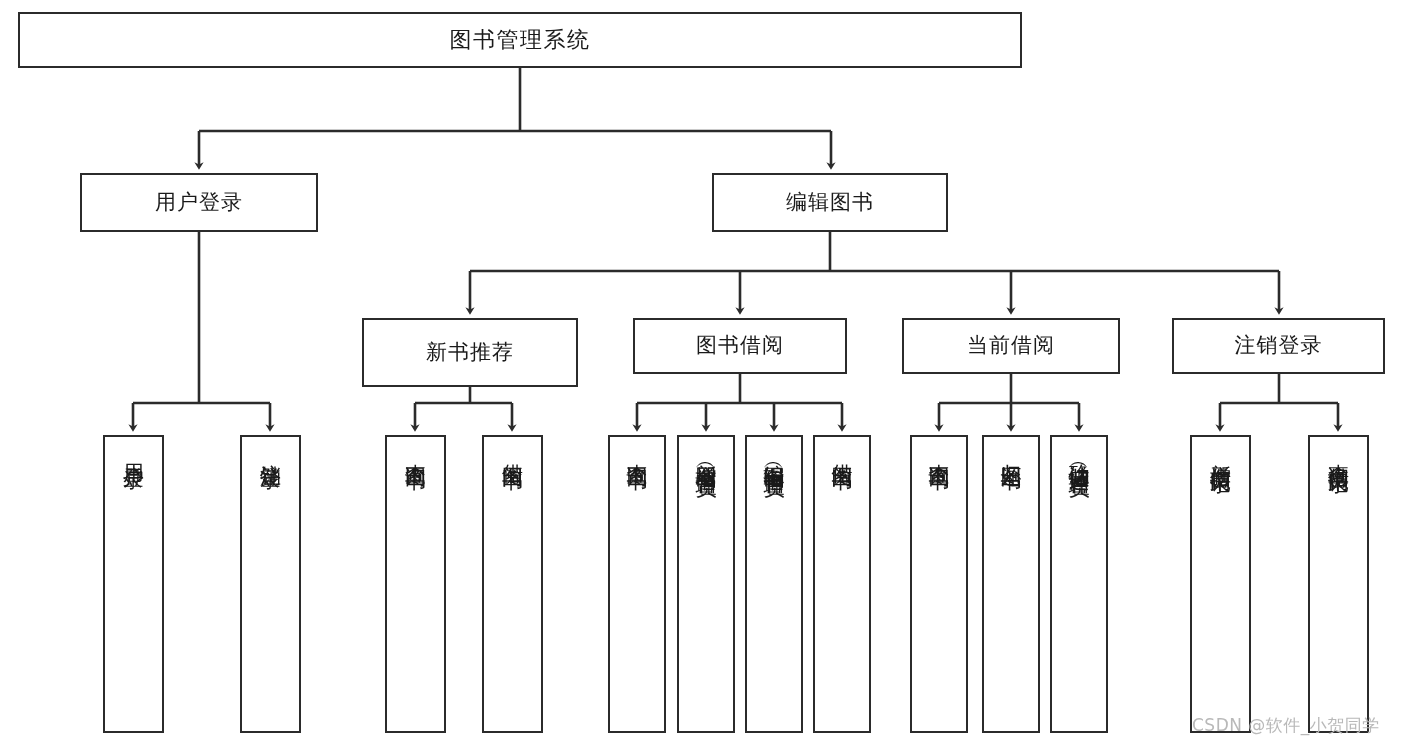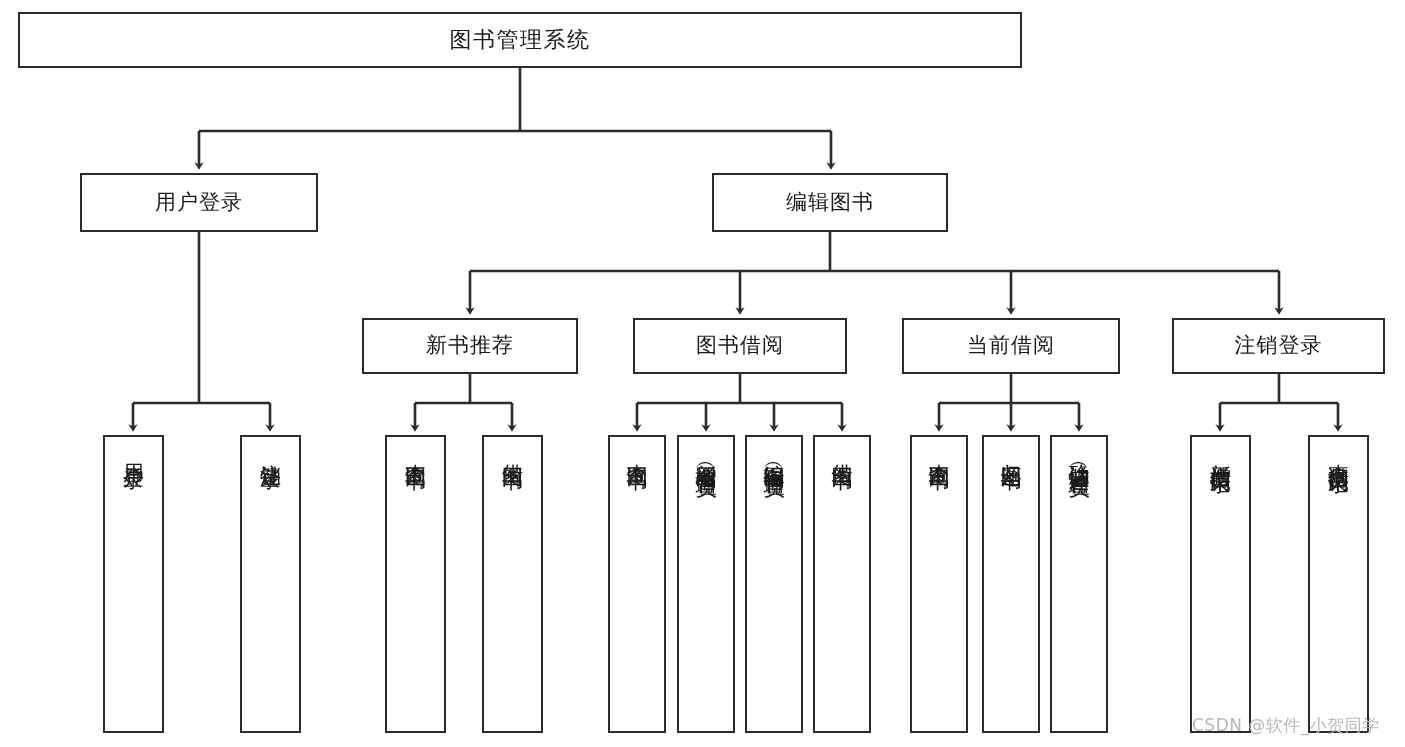--- a/index.html
+++ b/index.html
@@ -136,21 +136,21 @@
     <span class="lbl">图书管理系统</span>
   </div>
 
   <div class="node h" style="left: 80px; top: 173px; width: 238px; height: 59px;">
     <span class="lbl">用户登录</span>
   </div>
   <div class="node h" style="left: 712px; top: 173px; width: 236px; height: 59px;">
     <span class="lbl">编辑图书</span>
   </div>
 
-  <div class="node h" style="left: 362px; top: 318px; width: 216px; height: 56px;">
+  <div class="node h" style="left: 362px; top: 318px; width: 216px; height: 69px;">
     <span class="lbl">新书推荐</span>
   </div>
   <div class="node h" style="left: 902px; top: 318px; width: 218px; height: 56px;">
     <span class="lbl">当前借阅</span>
   </div>
   <div class="node h" style="left: 633px; top: 318px; width: 214px; height: 56px;">
     <span class="lbl">图书借阅</span>
   </div>
   <div class="node h" style="left: 1172px; top: 318px; width: 213px; height: 56px;">
     <span class="lbl">注销登录</span>

